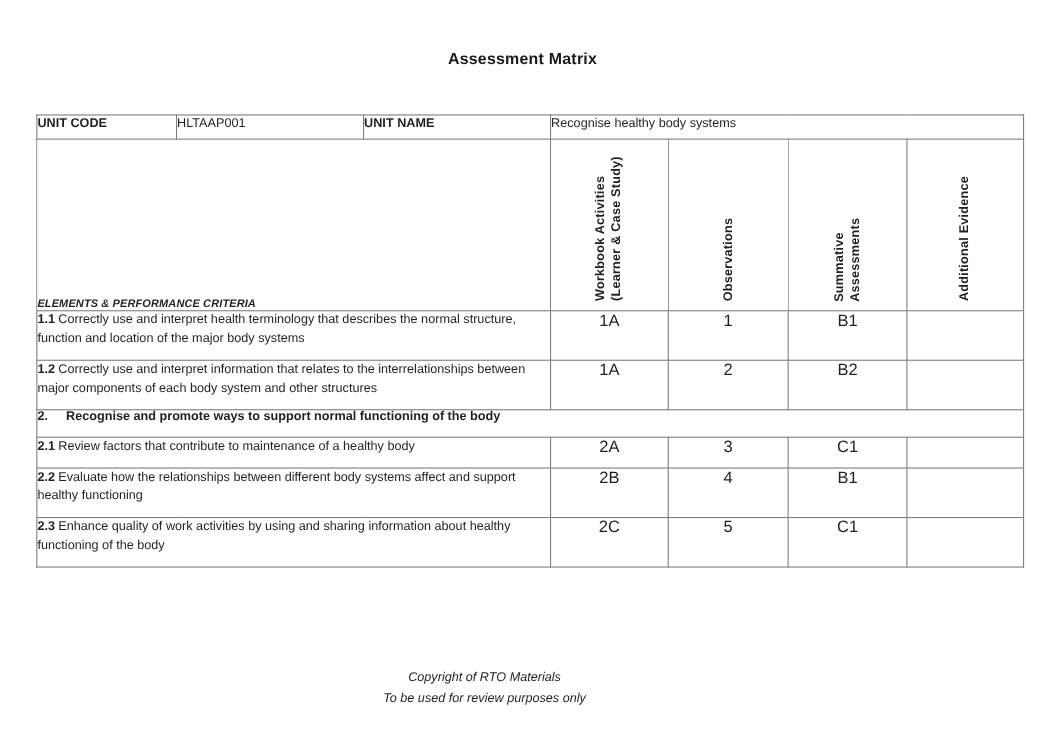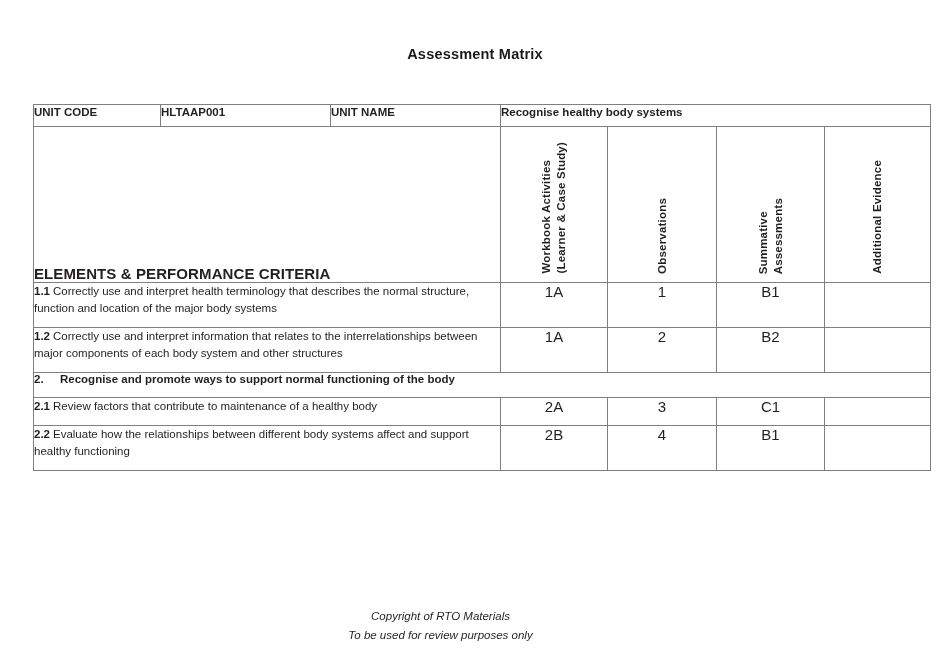--- a/index.html
+++ b/index.html
@@ -54,38 +54,38 @@
     background: #ffffff;
   }
 
   
   .unit-cell {
     height: 21px;
     padding: 3px 6px 2px 6px;
     font-size: 11.5px;
     line-height: 15px;
     vertical-align: middle;
-    font-weight: bold;
   }
   .unit-label {
     font-weight: bold;
   }
 
   
   .head-row td {
     height: 155px;
     vertical-align: bottom;
   }
   .epc-cell {
     position: relative;
     vertical-align: bottom !important;
     padding: 0 0 18px 6px;
-    font-size: 15px;
+    font-size: 10px;
     font-weight: bold;
     letter-spacing: 0.1px;
+    font-style: italic;
   }
   .rot-cell {
     position: relative;
   }
   .rot-inner {
     position: absolute;
     left: 0;
     bottom: 8px;
     width: 100%;
     height: 144px;
@@ -248,20 +248,29 @@
         <tr class="crit-row double">
           <td class="crit-cell" colspan="3">
             <span class="crit-num">2.2</span><span>Evaluate how the relationships between different body systems affect and support healthy functioning</span>
           </td>
           <td class="mark-cell">2B</td>
           <td class="mark-cell">4</td>
           <td class="mark-cell">B1</td>
           <td class="mark-cell"></td>
         </tr>
 
+        <tr class="crit-row double">
+          <td class="crit-cell" colspan="3">
+            <span class="crit-num">2.3</span><span>Enhance quality of work activities by using and sharing information about healthy functioning of the body</span>
+          </td>
+          <td class="mark-cell">2C</td>
+          <td class="mark-cell">5</td>
+          <td class="mark-cell">C1</td>
+          <td class="mark-cell"></td>
+        </tr>
 
       </tbody>
     </table>
   </div>
 
   <div class="footer">
     <div>Copyright of RTO Materials</div>
     <div>To be used for review purposes only</div>
   </div>
 

